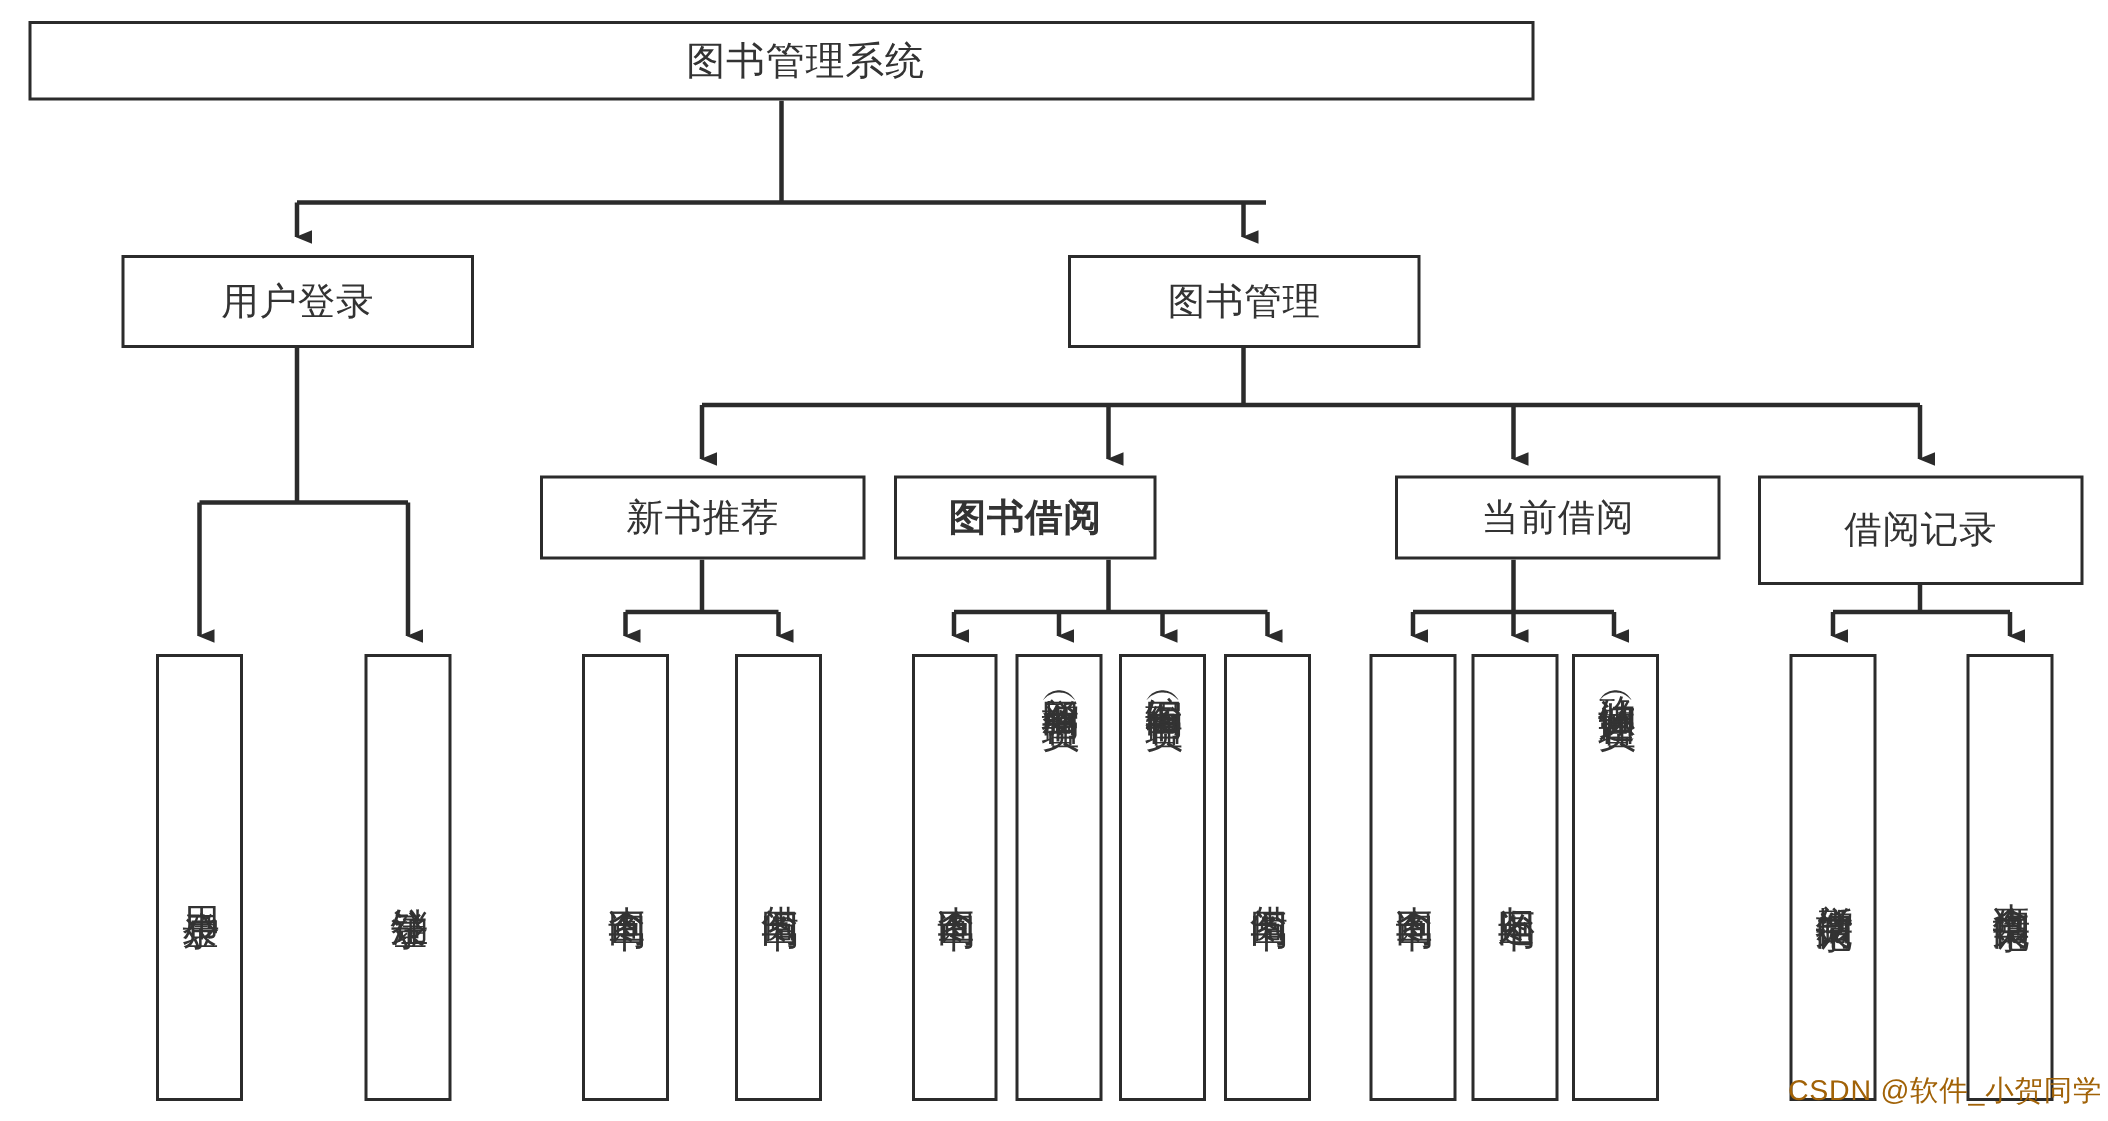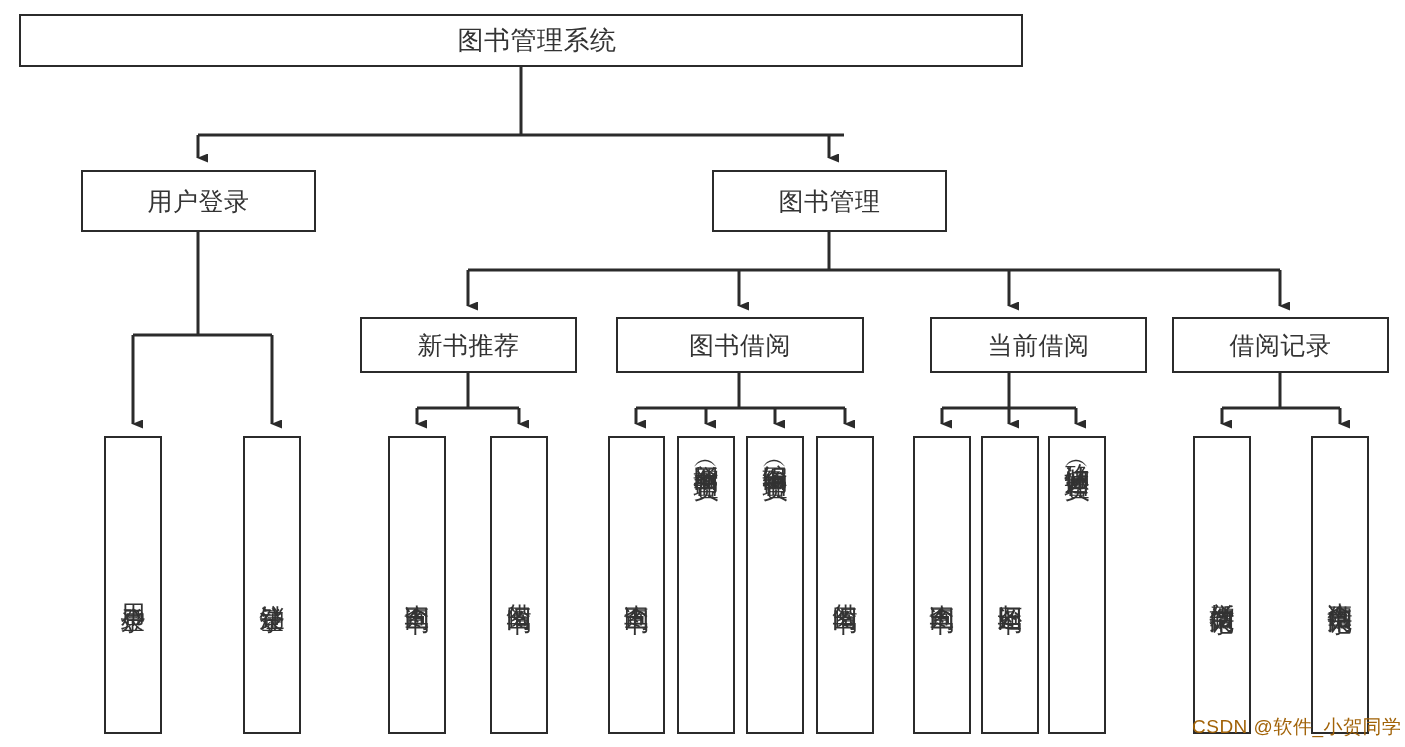--- a/index.html
+++ b/index.html
@@ -137,27 +137,27 @@
   <div class="node-box horizontal" style="left:81px; top:170px; width:235px; height:62px;">
     <span class="node-label">用户登录</span>
   </div>
   <div class="node-box horizontal" style="left:712px; top:170px; width:235px; height:62px;">
     <span class="node-label">图书管理</span>
   </div>
 
   <div class="node-box horizontal" style="left:360px; top:317px; width:217px; height:56px;">
     <span class="node-label">新书推荐</span>
   </div>
-  <div class="node-box horizontal" style="left:616px; top:317px; width:248px; height:56px;">
+  <div class="node-box horizontal" style="left:596px; top:317px; width:175px; height:56px;font-weight:bold;">
     <span class="node-label">图书借阅</span>
   </div>
   <div class="node-box horizontal" style="left:930px; top:317px; width:217px; height:56px;">
     <span class="node-label">当前借阅</span>
   </div>
-  <div class="node-box horizontal" style="left:1172px; top:317px; width:217px; height:56px;">
+  <div class="node-box horizontal" style="left:1172px; top:317px; width:217px; height:73px;">
     <span class="node-label">借阅记录</span>
   </div>
 
   <div class="node-box vertical center-text" style="left:104px; top:436px; width:58px; height:298px;">
     <span class="node-label">用户登录</span>
   </div>
   <div class="node-box vertical center-text" style="left:243px; top:436px; width:58px; height:298px;">
     <span class="node-label">注销登录</span>
   </div>
 

